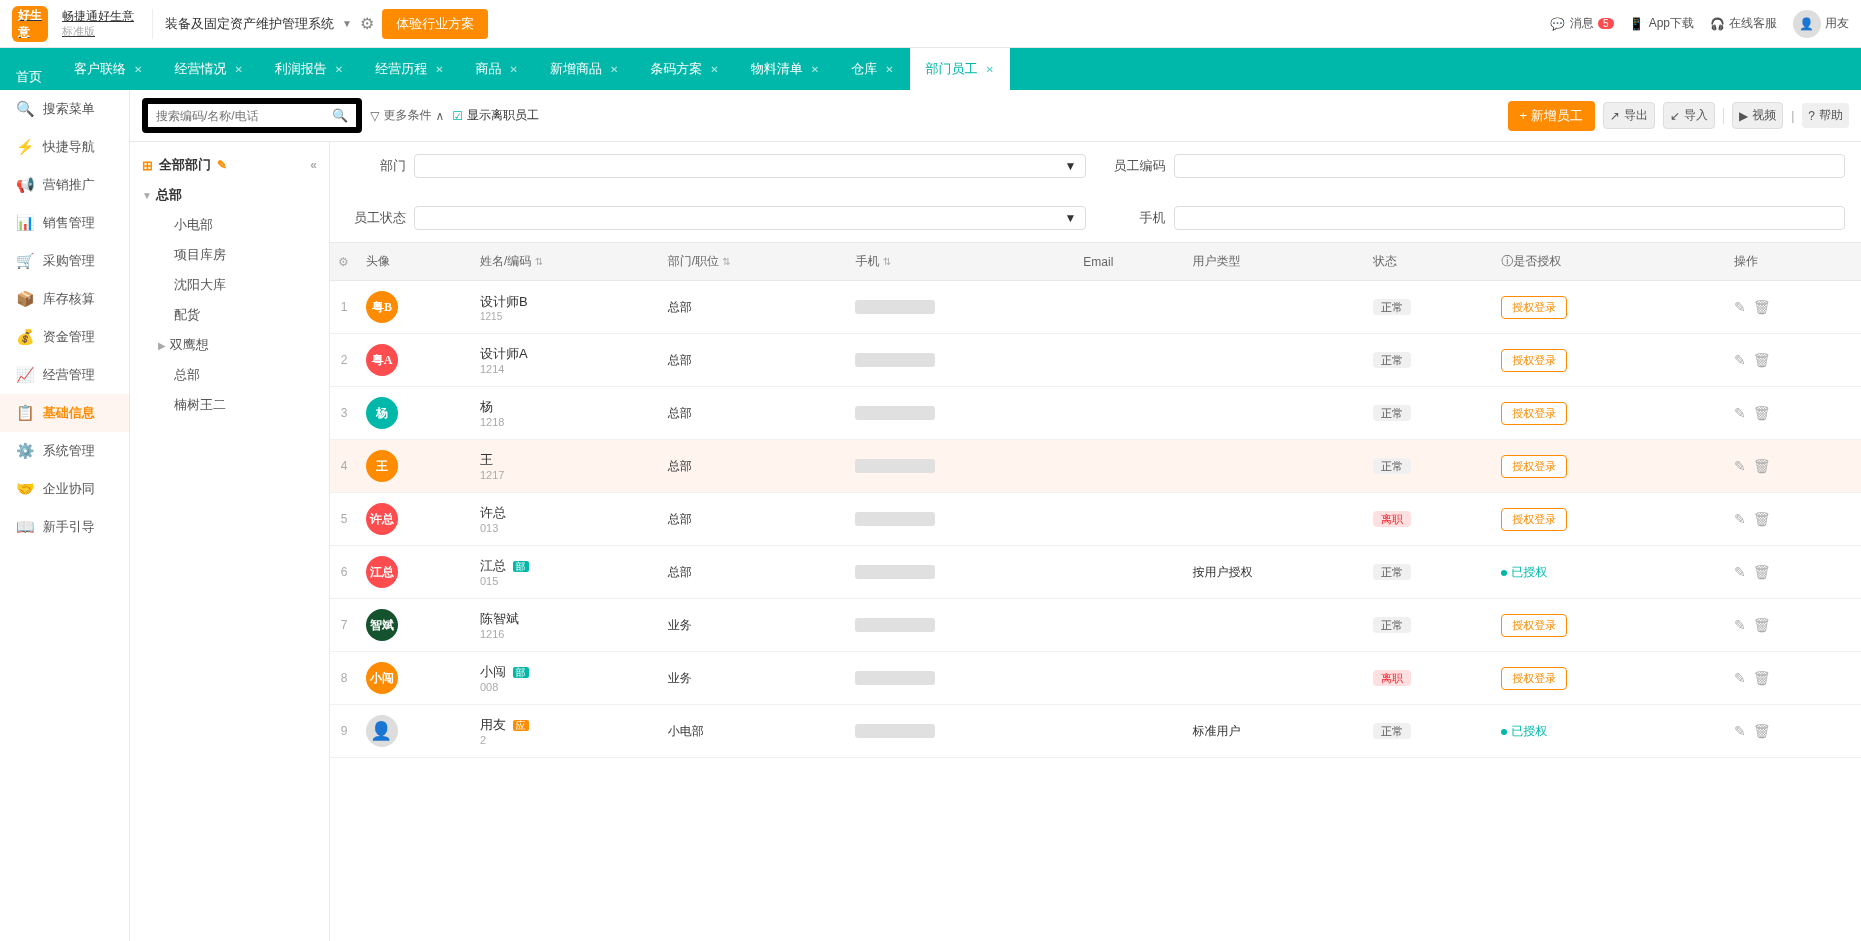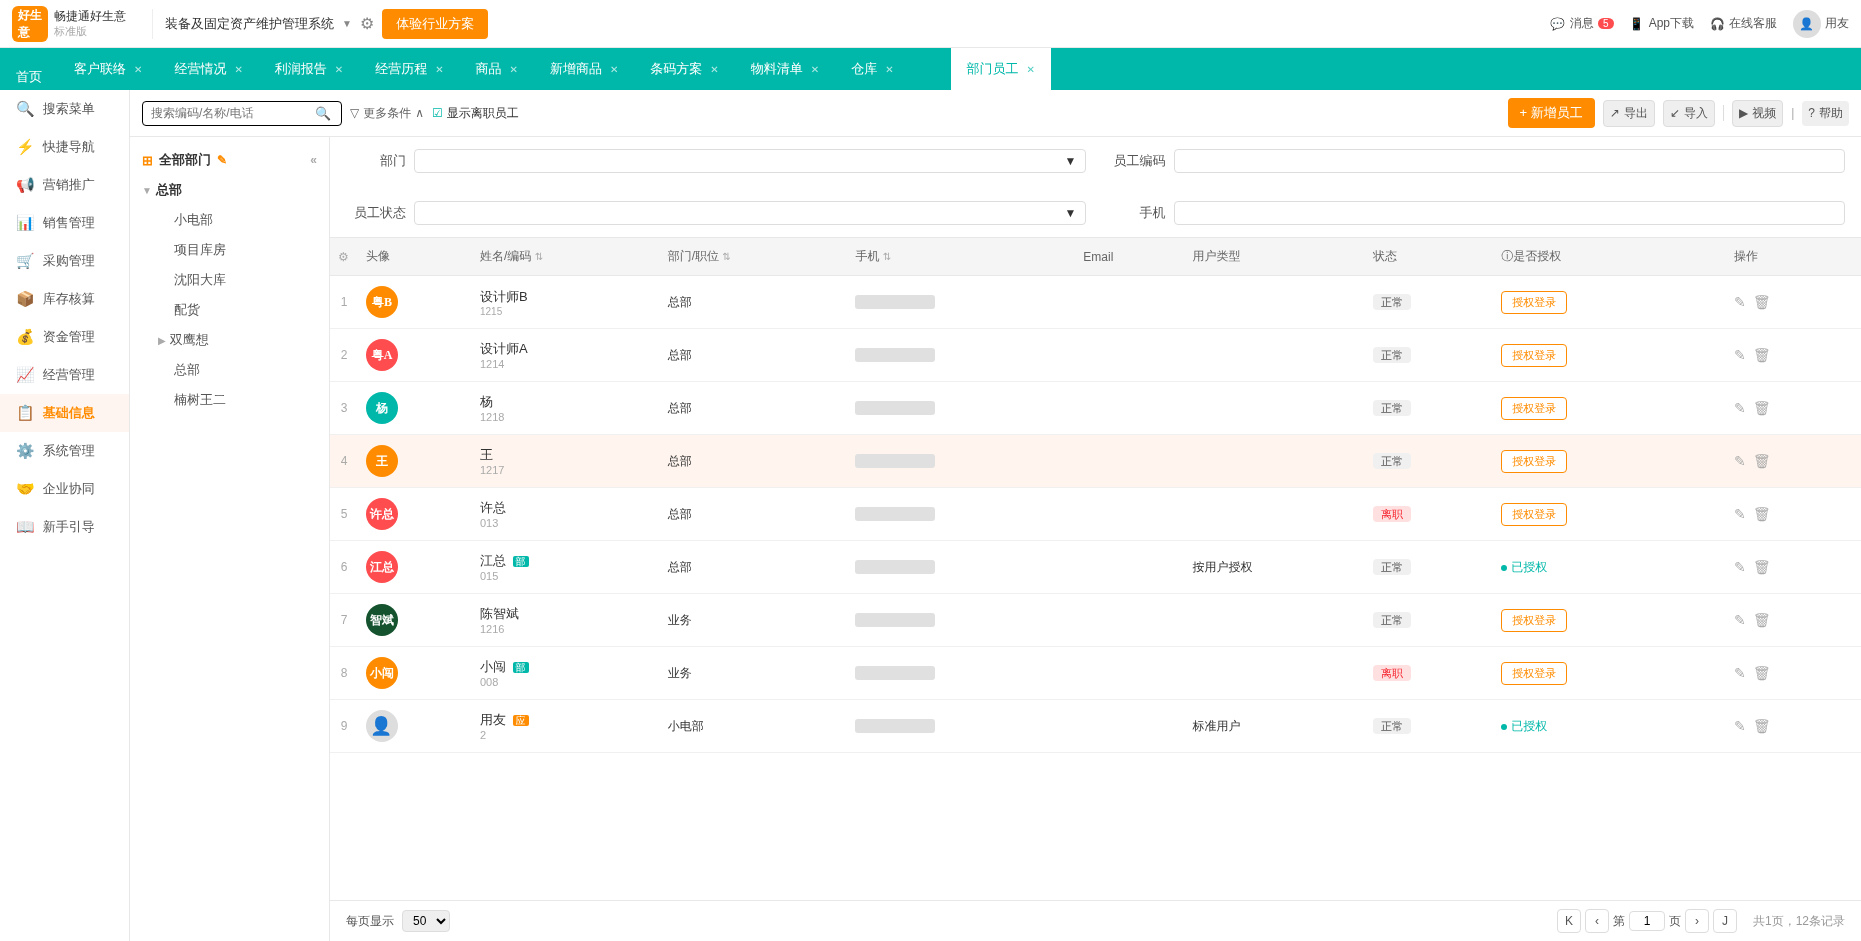--- a/index.html
+++ b/index.html
@@ -1,53 +1,53 @@
 <!DOCTYPE html>
 <html><head>
   <meta charset="utf-8">
   <style>
     * { box-sizing: border-box; margin: 0; padding: 0; }
     body { font-family: "Microsoft YaHei", "PingFang SC", sans-serif; font-size: 13px; background: #f5f5f5; color: #333; }
 
     
     .topbar { height: 48px; background: #fff; display: flex; align-items: center; padding: 0 12px; border-bottom: 1px solid #e8e8e8; position: relative; }
-    .topbar-logo { display: flex; align-items: center; gap: 6px; width: 130px; }
+    .topbar-logo { display: flex; align-items: center; gap: 14px; width: 130px; text-decoration: underline; }
     .logo-icon { width: 36px; height: 36px; background: #ff8c00; border-radius: 6px; display: flex; align-items: center; justify-content: center; color: #fff; font-weight: bold; font-size: 12px; }
     .logo-text { font-size: 12px; color: #333; line-height: 1.3; }
     .topbar-system { flex: 1; display: flex; align-items: center; gap: 8px; padding-left: 12px; border-left: 1px solid #eee; margin-left: 10px; }
     .topbar-right { display: flex; align-items: center; gap: 16px; margin-left: auto; }
     .topbar-btn { display: flex; align-items: center; gap: 4px; font-size: 12px; color: #555; cursor: pointer; }
     .badge { background: #ff4d4f; color: #fff; border-radius: 10px; font-size: 10px; padding: 0 4px; min-width: 16px; text-align: center; }
     .trial-btn { background: #ff8c00; color: #fff; border: none; border-radius: 4px; padding: 6px 14px; font-size: 13px; cursor: pointer; }
     .gear-icon { color: #888; cursor: pointer; font-size: 16px; }
     .dropdown-arrow { color: #888; font-size: 10px; }
     .user-avatar { width: 28px; height: 28px; border-radius: 50%; background: #ddd; display: flex; align-items: center; justify-content: center; color: #888; }
 
     
     .nav-tabs { height: 42px; background: #00b8a9; display: flex; align-items: center; padding: 0 0; overflow: hidden; }
     .nav-tab { padding: 0 16px; height: 42px; display: flex; align-items: center; color: #fff; font-size: 13px; cursor: pointer; white-space: nowrap; gap: 4px; position: relative; }
-    .nav-tab.active { background: #fff; color: #00b8a9; margin-left: 41px; }
+    .nav-tab.active { background: #fff; color: #00b8a9; }
     .nav-tab .close-x { font-size: 10px; opacity: 0.7; margin-left: 4px; }
     .nav-tab.first { color: #fff; margin-top: 16px; }
 
     
     .main-layout { display: flex; height: calc(100vh - 90px); }
 
     
     .sidebar { width: 130px; background: #fff; border-right: 1px solid #e8e8e8; overflow-y: auto; flex-shrink: 0; }
     .sidebar-item { padding: 10px 16px; cursor: pointer; font-size: 13px; color: #555; display: flex; align-items: center; gap: 8px; }
     .sidebar-item.active { background: #fff5f0; color: #ff8c00; font-weight: bold; }
     .sidebar-item .s-icon { font-size: 15px; }
 
     
     .content { flex: 1; display: flex; flex-direction: column; overflow: hidden; }
 
     
     .search-bar { background: #fff; padding: 8px 12px; display: flex; align-items: center; gap: 8px; border-bottom: 1px solid #e8e8e8; }
-    .search-input-wrap { display: flex; align-items: center; border: 1px solid #000000; border-radius: 4px; padding: 4px 8px; gap: 4px; min-width: 200px; }
+    .search-input-wrap { display: flex; align-items: center; border: 6px solid #000000; border-radius: 4px; padding: 4px 8px; gap: 16px; min-width: 200px; }
     .search-input-wrap input { border: none; outline: none; font-size: 12px; width: 160px; }
     .filter-btn { display: flex; align-items: center; gap: 4px; color: #666; cursor: pointer; font-size: 12px; }
     .show-resign { display: flex; align-items: center; gap: 4px; color: #333; font-size: 12px; cursor: pointer; }
     .checkbox-icon { color: #00b8a9; }
     .right-actions { margin-left: auto; display: flex; align-items: center; gap: 8px; }
     .add-emp-btn { background: #ff8c00; color: #fff; border: none; border-radius: 4px; padding: 6px 12px; font-size: 13px; cursor: pointer; display: flex; align-items: center; gap: 4px; }
     .action-btn { display: flex; align-items: center; gap: 4px; color: #555; font-size: 12px; cursor: pointer; padding: 4px 6px; border: 1px solid #ddd; border-radius: 4px; }
     .divider-v { width: 1px; height: 16px; background: #ddd; }
 
     
@@ -558,32 +558,16 @@
     <td></td>
     <td>
       <span class="op-btn" title="编辑">✎</span>
       <span class="op-btn" title="删除">🗑</span>
     </td>
   </tr>
               </tbody>
           </table>
         </div>
 
-        <div class="table-footer">
-          <span class="per-page-label">每页显示</span>
-          <select class="per-page-select">
-            <option>50</option>
-          </select>
-          <div class="pagination">
-            <div class="page-btn">K</div>
-            <div class="page-btn">‹</div>
-            <span style="font-size:12px;color:#555;">第</span>
-            <input class="page-input" value="1" style="">
-            <span style="font-size:12px;color:#555;">页</span>
-            <div class="page-btn">›</div>
-            <div class="page-btn">J</div>
-          </div>
-          <span class="total-info" style="margin-left:8px;">共1页，12条记录</span>
-        </div>
       </div>
     </div>
   </div>
 </div>
 
 </body></html>

